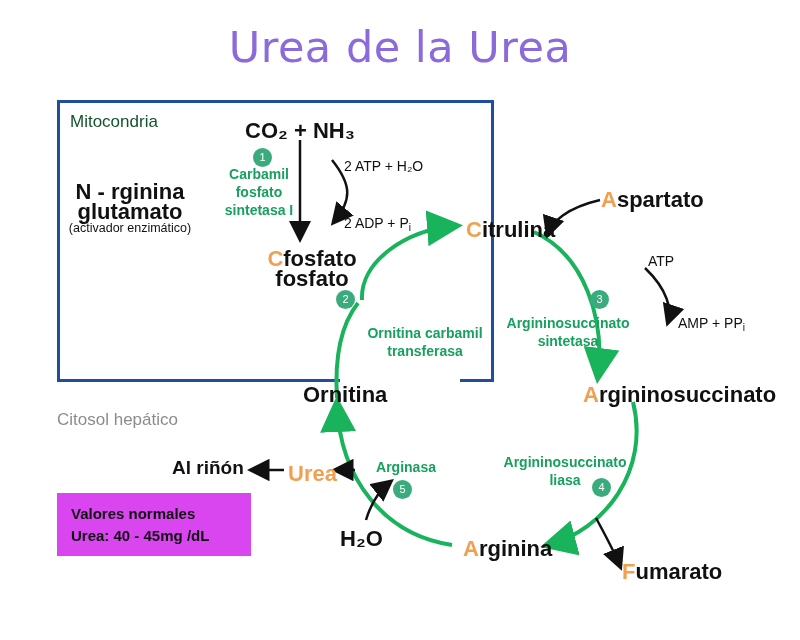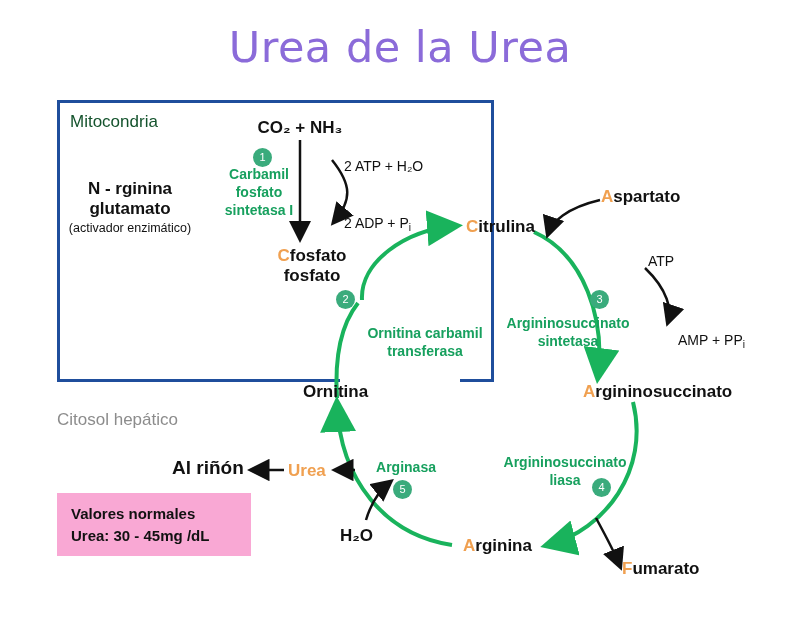--- a/index.html
+++ b/index.html
@@ -63,21 +63,21 @@
   .node {
     position: absolute;
     font-size: 15px;
     color: #111;
     line-height: 1.25;
     white-space: nowrap;
   }
   .node.center { text-align: center; transform: translateX(-50%); }
   .bold { font-weight: bold; }
   .orange { color: #f0a050; }
-  .big { font-size: 17px; }
+  .big { font-size: 22px; }
 
   .enzyme {
     position: absolute;
     color: #17a05e;
     font-size: 14px;
     font-weight: bold;
     text-align: center;
     line-height: 1.3;
     transform: translateX(-50%);
     white-space: nowrap;
@@ -92,21 +92,21 @@
     font-size: 11px;
     line-height: 19px;
     text-align: center;
     font-family: "Liberation Sans", sans-serif;
   }
 
   
   #values-box {
     left: 57px; top: 493px;
     width: 194px; height: 63px;
-    background: #f9a8d4;
+    background: #d946ef;
     padding: 10px 0 0 14px;
     box-sizing: border-box;
     font-size: 15px;
     font-weight: bold;
     color: #111;
     line-height: 1.45;
   }
 
   sub { font-size: 0.72em; vertical-align: -0.25em; }
 </style>
@@ -170,21 +170,21 @@
   <div class="node" style="left:344px; top:215px; font-size:14px;"><span>2 ADP + P</span><sub>i</sub></div>
 
   <div class="node center bold big" style="left:312px; top:245px;"><span class="orange">C</span><span>fosfato</span></div>
   <div class="node center bold big" style="left:312px; top:265px;">fosfato</div>
 
   <div class="node bold big" style="left:466px; top:216px;"><span class="orange">C</span><span>itrulina</span></div>
 
   <div class="node bold big" style="left:601px; top:186px;"><span class="orange">A</span><span>spartato</span></div>
 
   <div class="node" style="left:648px; top:253px; font-size:14px;">ATP</div>
-  <div class="node" style="left:678px; top:315px; font-size:14px;margin-top:17px;"><span>AMP + PP</span><sub>i</sub></div>
+  <div class="node" style="left:678px; top:315px; font-size:14px;"><span>AMP + PP</span><sub>i</sub></div>
 
   <div class="node bold big" style="left:583px; top:381px;"><span class="orange">A</span><span>rgininosuccinato</span></div>
 
   <div class="node bold big" style="left:622px; top:558px;"><span class="orange">F</span><span>umarato</span></div>
 
   <div class="node bold big" style="left:463px; top:535px;"><span class="orange">A</span><span>rginina</span></div>
 
   <div class="node bold big" style="left:340px; top:525px;">H₂O</div>
 
   <div class="node bold big orange" style="left:288px; top:460px;">Urea</div>
@@ -217,16 +217,16 @@
     <span>liasa</span>
   </div>
 
   <div class="numcircle" style="left:393px; top:480px;">5</div>
   <div class="enzyme" style="left:406px; top:458px;">
     <span>Arginasa</span>
   </div>
 
   <div class="abs" id="values-box">
     <div>Valores normales</div>
-    <div>Urea: 30 - 45mg /dL</div>
+    <div>Urea: 40 - 45mg /dL</div>
   </div>
 
 </div>
 
 </body></html>

